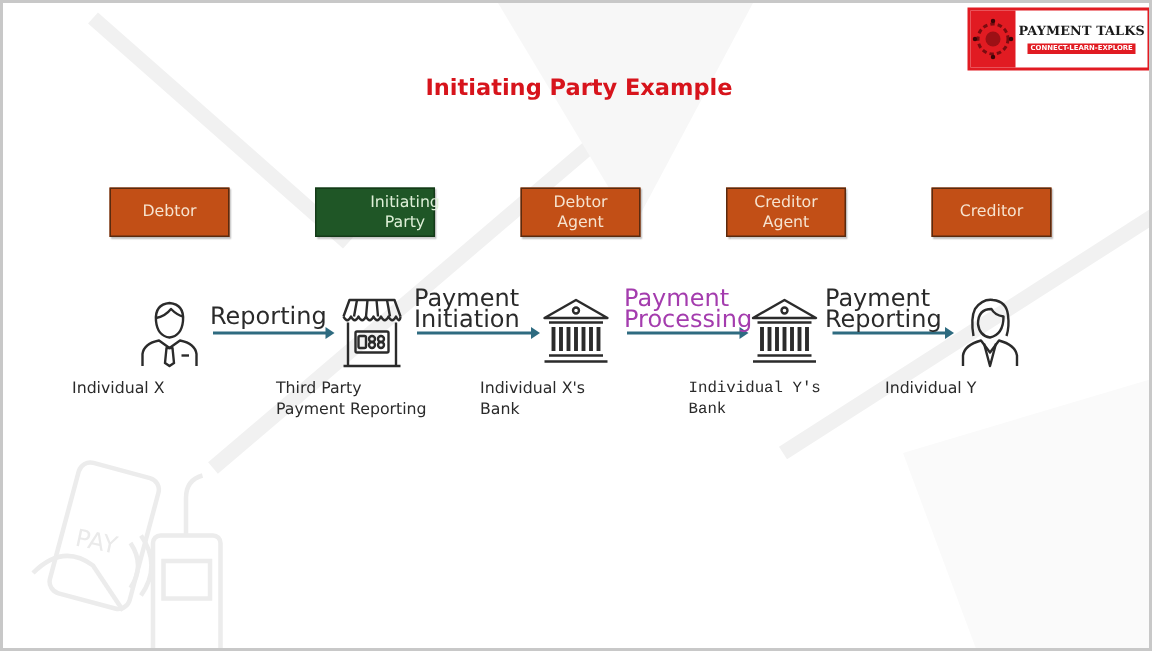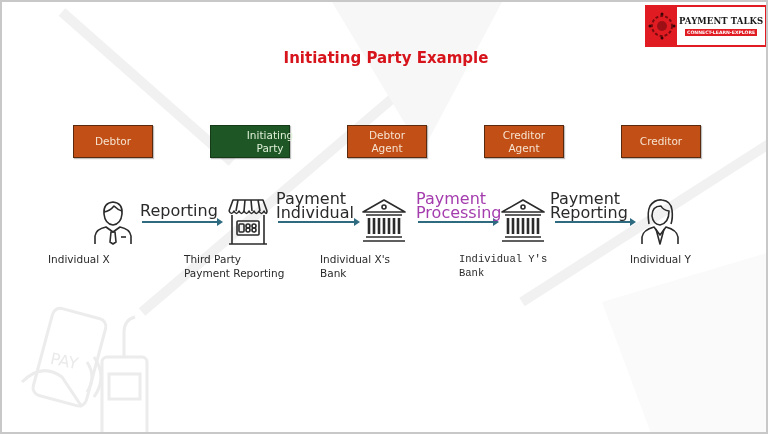--- a/index.html
+++ b/index.html
@@ -157,38 +157,38 @@
 
   <div class="arrow" style="left:140px; width:76px;"></div>
   <div class="arrow" style="left:276px; width:77px;"></div>
   <div class="arrow" style="left:416px; width:76px;"></div>
   <div class="arrow" style="left:553px; width:76px;"></div>
 
   <div class="arrow-label" style="left:138px; top:202px; width:82px;">
     <span>Reporting</span>
   </div>
   <div class="arrow-label" style="left:274px; top:190px; width:86px;">
-    <span>Payment</span><br><span>Individual</span>
+    <span>Payment</span><br><span>Initiation</span>
   </div>
   <div class="arrow-label purple" style="left:414px; top:190px; width:86px;">
     <span>Payment</span><br><span>Processing</span>
   </div>
   <div class="arrow-label" style="left:548px; top:190px; width:86px;">
     <span>Payment</span><br><span>Reporting</span>
   </div>
 
   <div class="node-label" style="left:46px;">
     <span>Individual X</span>
   </div>
   <div class="node-label" style="left:182px;">
     <span>Third Party</span><br><span>Payment Reporting</span>
   </div>
   <div class="node-label" style="left:318px;">
     <span>Individual X's</span><br><span>Bank</span>
   </div>
   <div class="node-label" style="left:457px;font-family:Liberation Mono, monospace;">
     <span>Individual Y's</span><br><span>Bank</span>
   </div>
-  <div class="node-label" style="left:628px;">
+  <div class="node-label" style="left:588px;">
     <span>Individual Y</span>
   </div>
 
 </div>
 
 </body></html>

